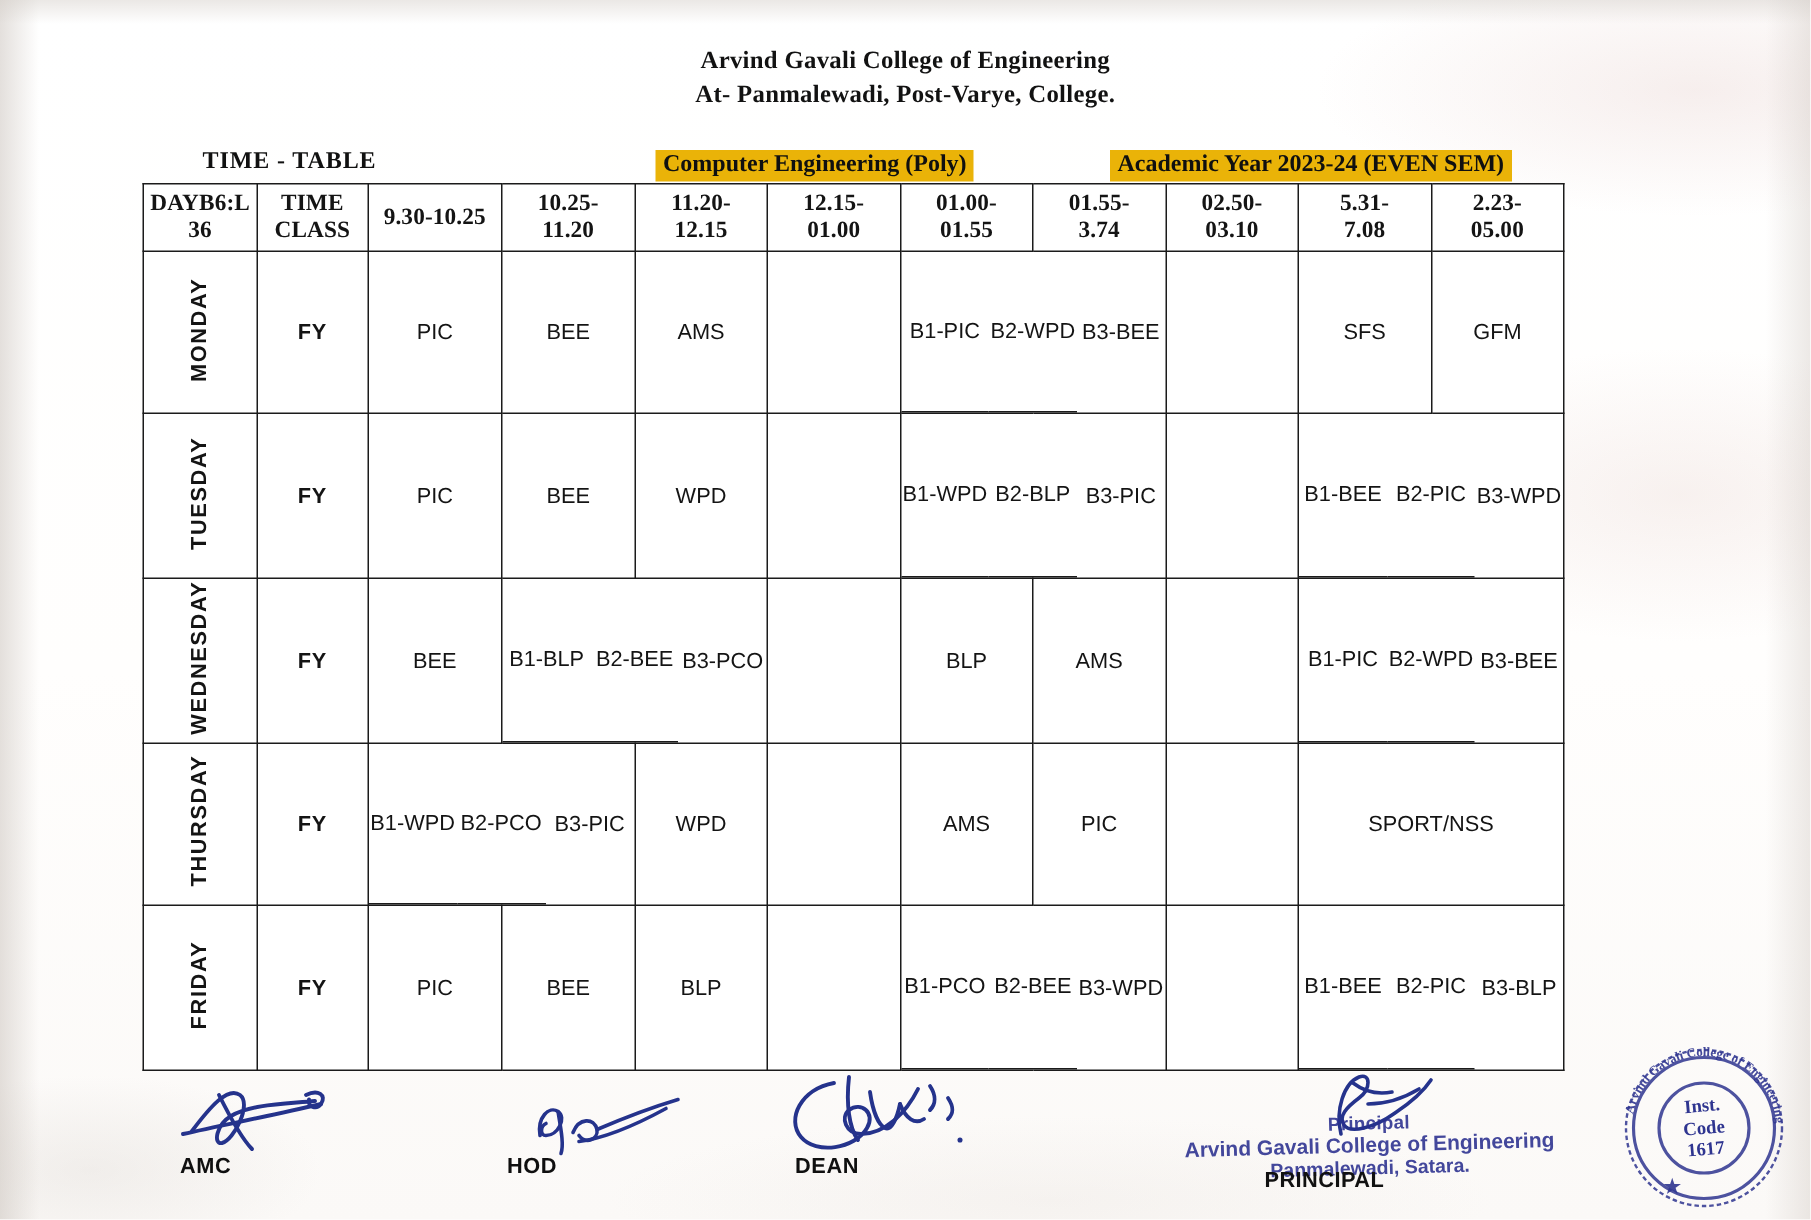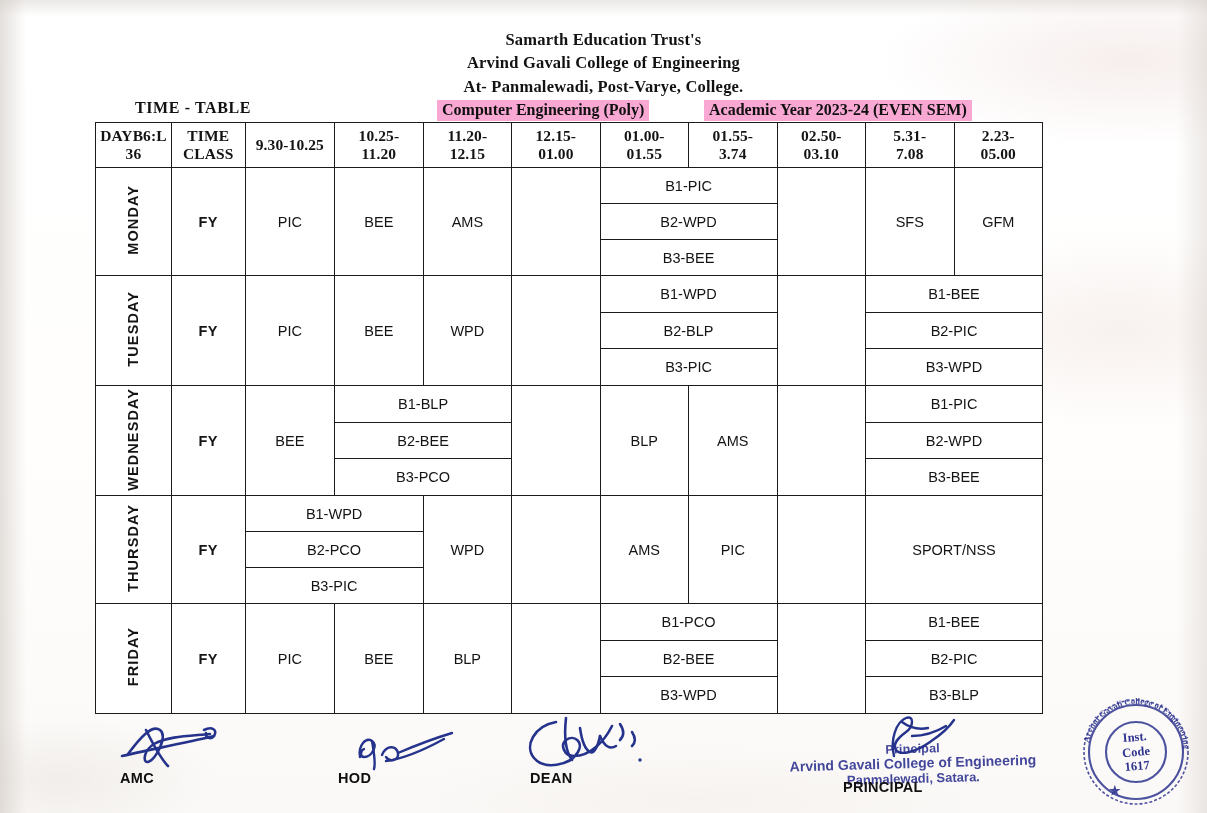--- a/index.html
+++ b/index.html
@@ -61,29 +61,29 @@
   .org-line3 { font-size: 15.5px; }
   .time-table-label {
     position: absolute;
     left: 135px; top: 99px;
     font-weight: bold;
     font-size: 16px;
     letter-spacing: 0.6px;
   }
   .hl {
     position: absolute;
-    background: #f9a8d4;
+    background: #eab308;
     font-weight: bold;
     font-size: 16px;
     color: #101010;
     padding: 1px 5px 2px 5px;
     white-space: nowrap;
   }
   .hl-branch { left: 437px; top: 100px; }
-  .hl-year   { left: 704px; top: 100px; }
+  .hl-year   { left: 740px; top: 100px; }
 
   
   .tt-wrap {
     position: absolute;
     left: 95px; top: 122px;
     width: 948px;
   }
   table.tt {
     border-collapse: collapse;
     width: 948px;
@@ -133,21 +133,21 @@
   }
   tr.day-row > td { height: 36px; }
 
   
   td.batch {
     padding: 0;
     vertical-align: top;
   }
   td.batch .stack {
     display: flex;
-    flex-direction: column;
+    flex-direction: row;
     height: 100%;
   }
   td.batch .stack > div {
     flex: 1 1 0;
     display: flex;
     align-items: center;
     justify-content: center;
     border-bottom: 1.5px solid #1b1b1b;
     font-family: "Liberation Sans", sans-serif;
     font-size: 14.5px;
@@ -216,21 +216,20 @@
 </style>
 </head>
 <body>
 
 <div class="page-bg"></div>
 <div class="edge-shadow-left"></div>
 <div class="edge-shadow-top"></div>
 <div class="edge-shadow-right"></div>
 
 <div class="doc-header">
-  <span class="line org-line1">Samarth Education Trust's</span>
   <span class="line org-line2">Arvind Gavali College of Engineering</span>
   <span class="line org-line3">At- Panmalewadi, Post-Varye, College.</span>
 </div>
 
 <div class="time-table-label">TIME - TABLE</div>
 <div class="hl hl-branch">Computer Engineering (Poly)</div>
 <div class="hl hl-year">Academic Year 2023-24 (EVEN SEM)</div>
 
 <div class="tt-wrap">
 <table class="tt">

